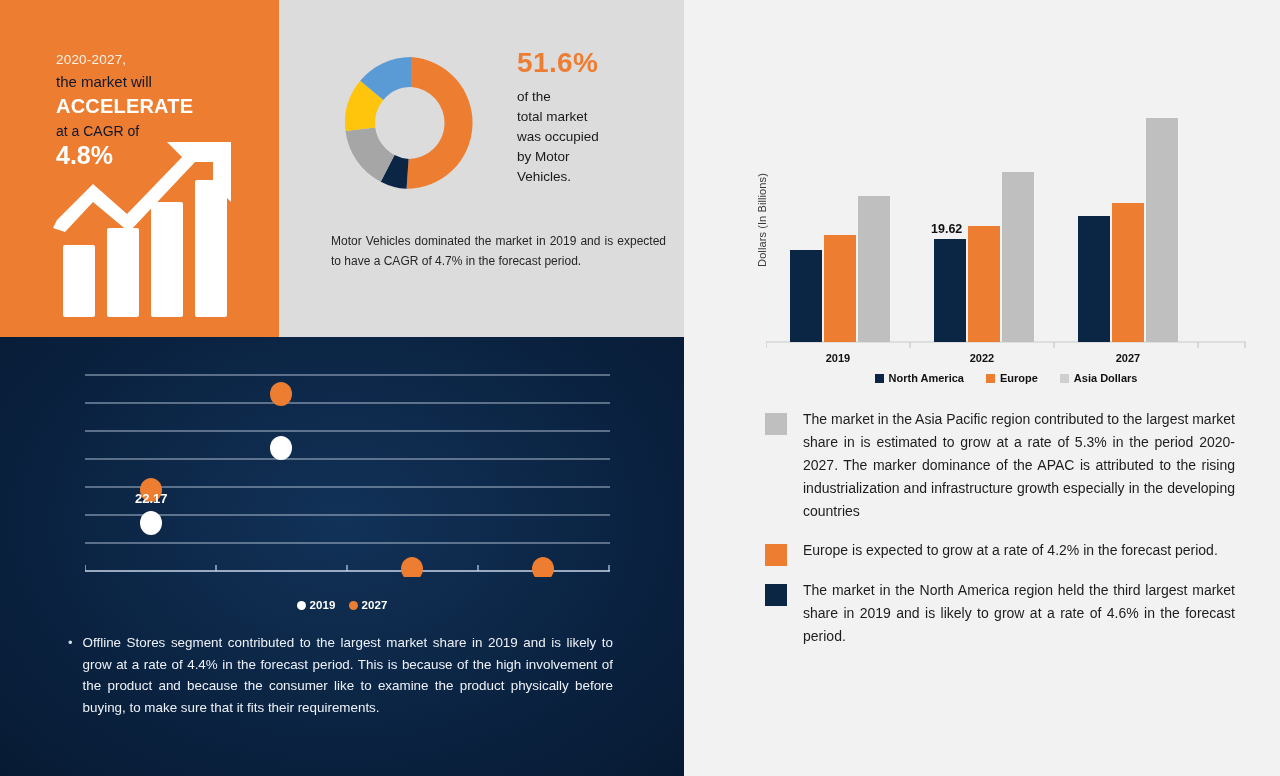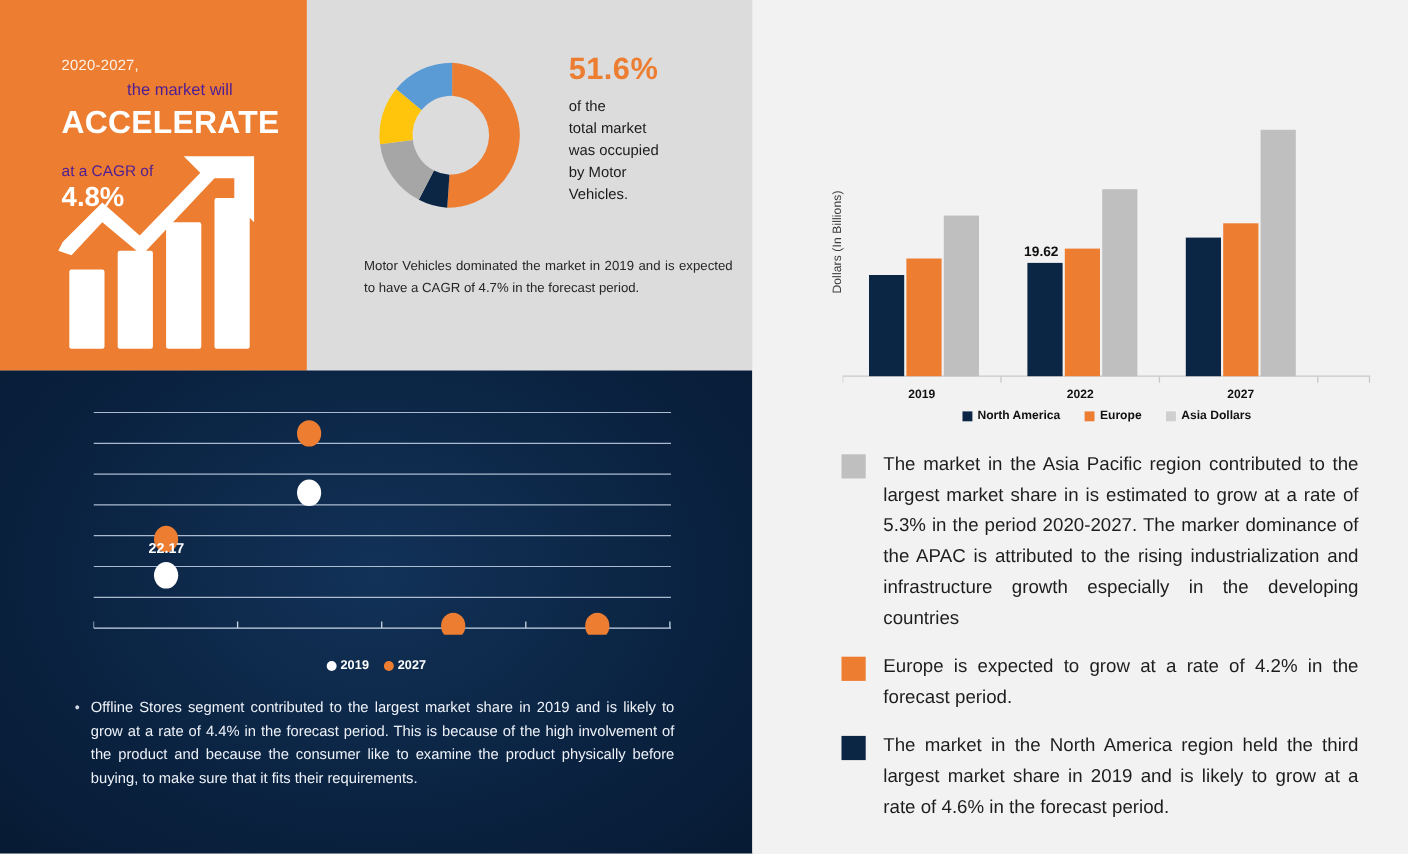--- a/index.html
+++ b/index.html
@@ -14,23 +14,23 @@
   
   .left-col{ position:absolute; left:0; top:0; width:684px; height:776px; }
 
   
   .accel{
     position:absolute; left:0; top:0; width:279px; height:337px;
     background:#ED7D31; overflow:hidden;
   }
   .accel-text{ position:absolute; left:56px; top:50px; width:215px; color:#fff; }
   .accel-years{ font-size:13.5px; letter-spacing:.2px; line-height:1.45; color:#fdf2e7;}
-  .accel-market{ font-size:15px; line-height:1.45; color:#4c1d95; margin-top:1px;text-align:center;}
-  .accel-big{ font-size:29px; font-weight:bold; letter-spacing:.2px; line-height:1.25; margin-top:2px; }
-  .accel-cagr{ font-size:14px; line-height:1.5; color:#4c1d95; margin-top:14px;}
+  .accel-market{ font-size:15px; line-height:1.45; color:#0f172a; margin-top:1px;}
+  .accel-big{ font-size:20px; font-weight:bold; letter-spacing:.2px; line-height:1.25; margin-top:2px; }
+  .accel-cagr{ font-size:14px; line-height:1.5; color:#0f172a; margin-top:2px;}
   .accel-pct{ font-size:25px; font-weight:bold; line-height:1.1; margin-top:0px;}
   .accel-art{ position:absolute; left:45px; top:140px; width:200px; height:185px; }
 
   
   .donut-panel{
     position:absolute; left:279px; top:0; width:405px; height:337px;
     background:#DCDCDC;
   }
   .donut-wrap{ position:absolute; left:57px; top:48px; width:150px; height:150px; }
   .donut-wrap svg{ display:block; }
@@ -98,21 +98,21 @@
   .bar-legend .lb{ font-size:11px; font-weight:bold; color:#111; }
 
   .notes{ position:absolute; left:0; top:408px; width:596px; }
   .note{ position:relative; display:flex; gap:16px; padding:0 45px 0 81px; }
   .note + .note{ margin-top:16px; }
   .note .sw{
     position:absolute; left:81px; top:5px;
     width:22px; height:22px; display:block;
   }
   .note .txt{
-    font-size:17px; color:#1d1d1d; line-height:1.65; text-align:justify;
+    font-size:14px; color:#1d1d1d; line-height:1.65; text-align:justify;
     margin-left:38px;
   }
 
   .hairline-top{ position:absolute; left:684px; top:0; width:1px; height:776px; background:#e2e2e2;}
 </style>
 </head>
 <body>
 
 <div class="page">
 

